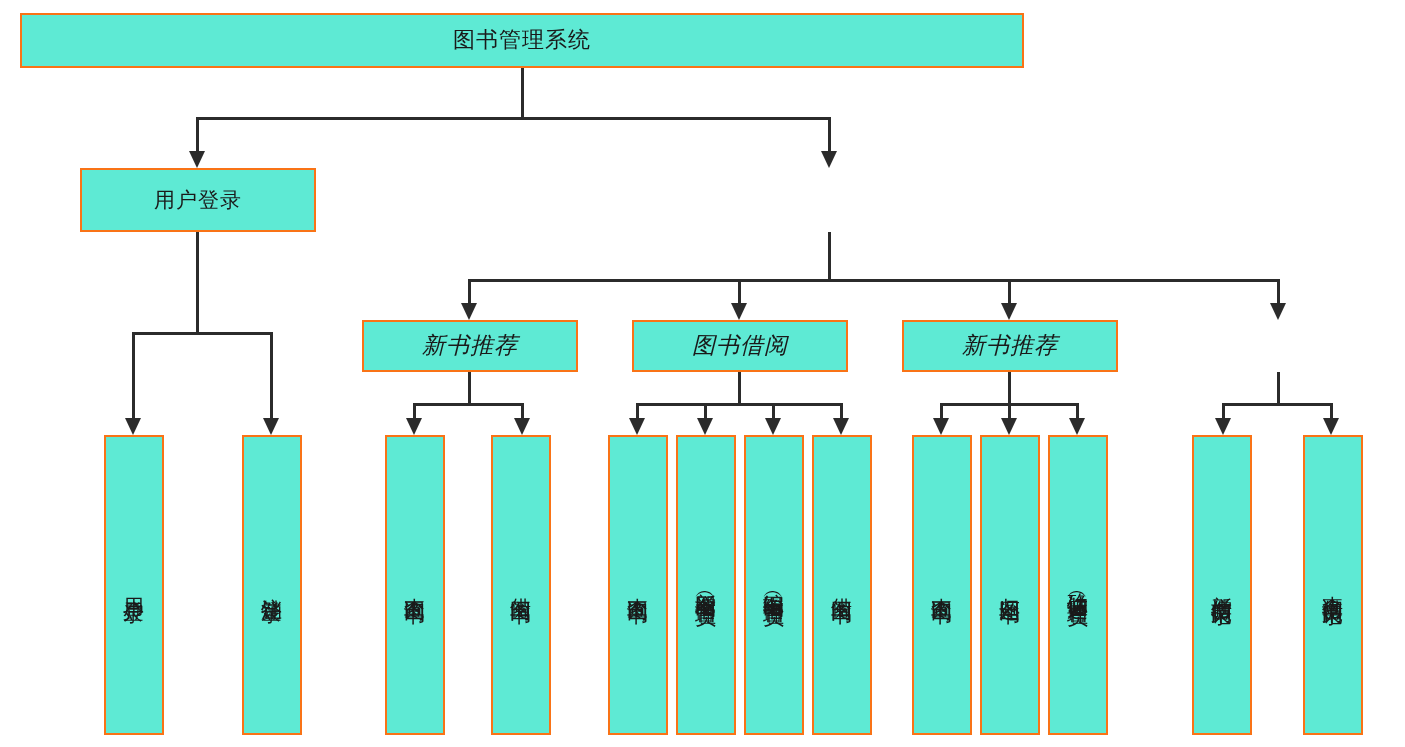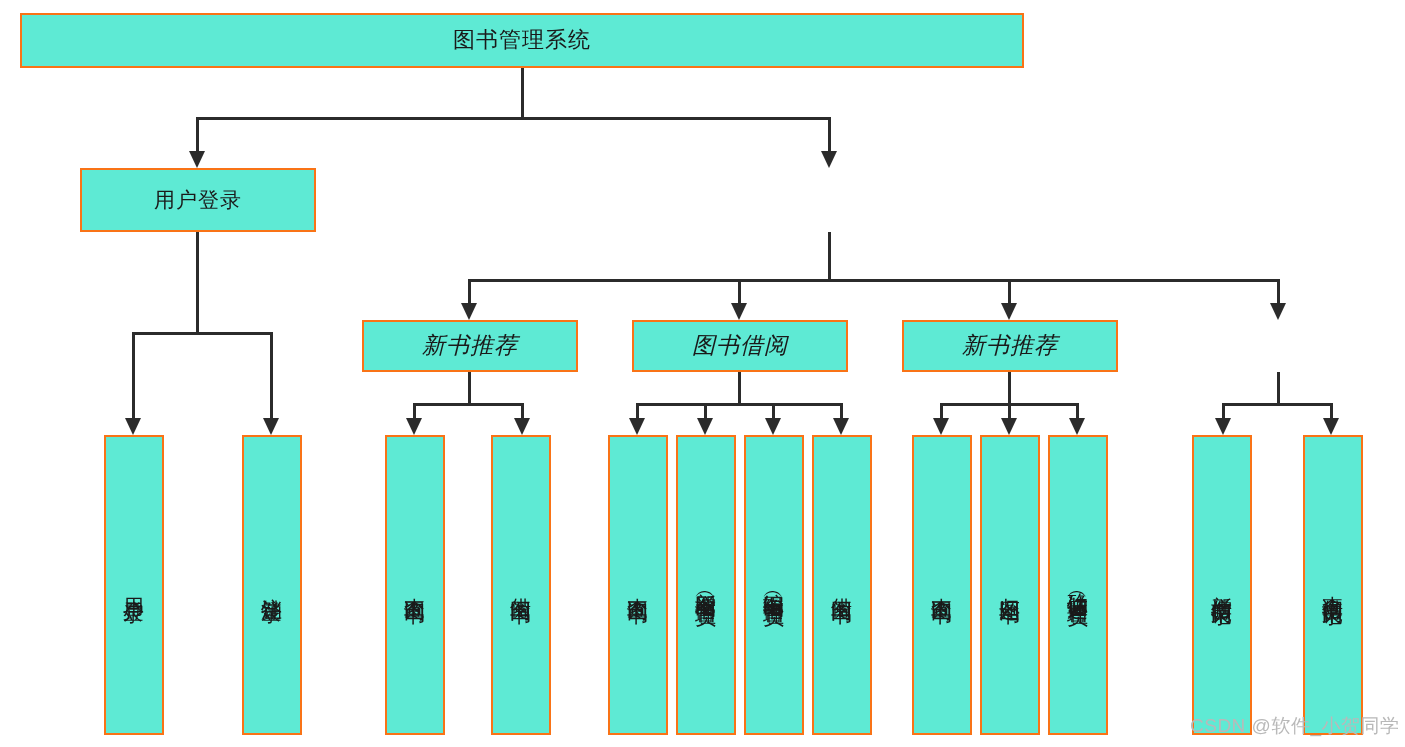--- a/index.html
+++ b/index.html
@@ -200,15 +200,14 @@
     <span class="vtext">确认归还（管理员）</span>
   </div>
 
   <div class="node node-v" style="left:1192px; top:435px; width:60px; height:300px;">
     <span class="vtext">新增借阅记录</span>
   </div>
   <div class="node node-v" style="left:1303px; top:435px; width:60px; height:300px;">
     <span class="vtext">查询借阅记录</span>
   </div>
 
-  <div id="watermark" style="left:1190px; top:713px;">CSDN @软件_小贺同学</div>
 
 </div>
 
 </body></html>

